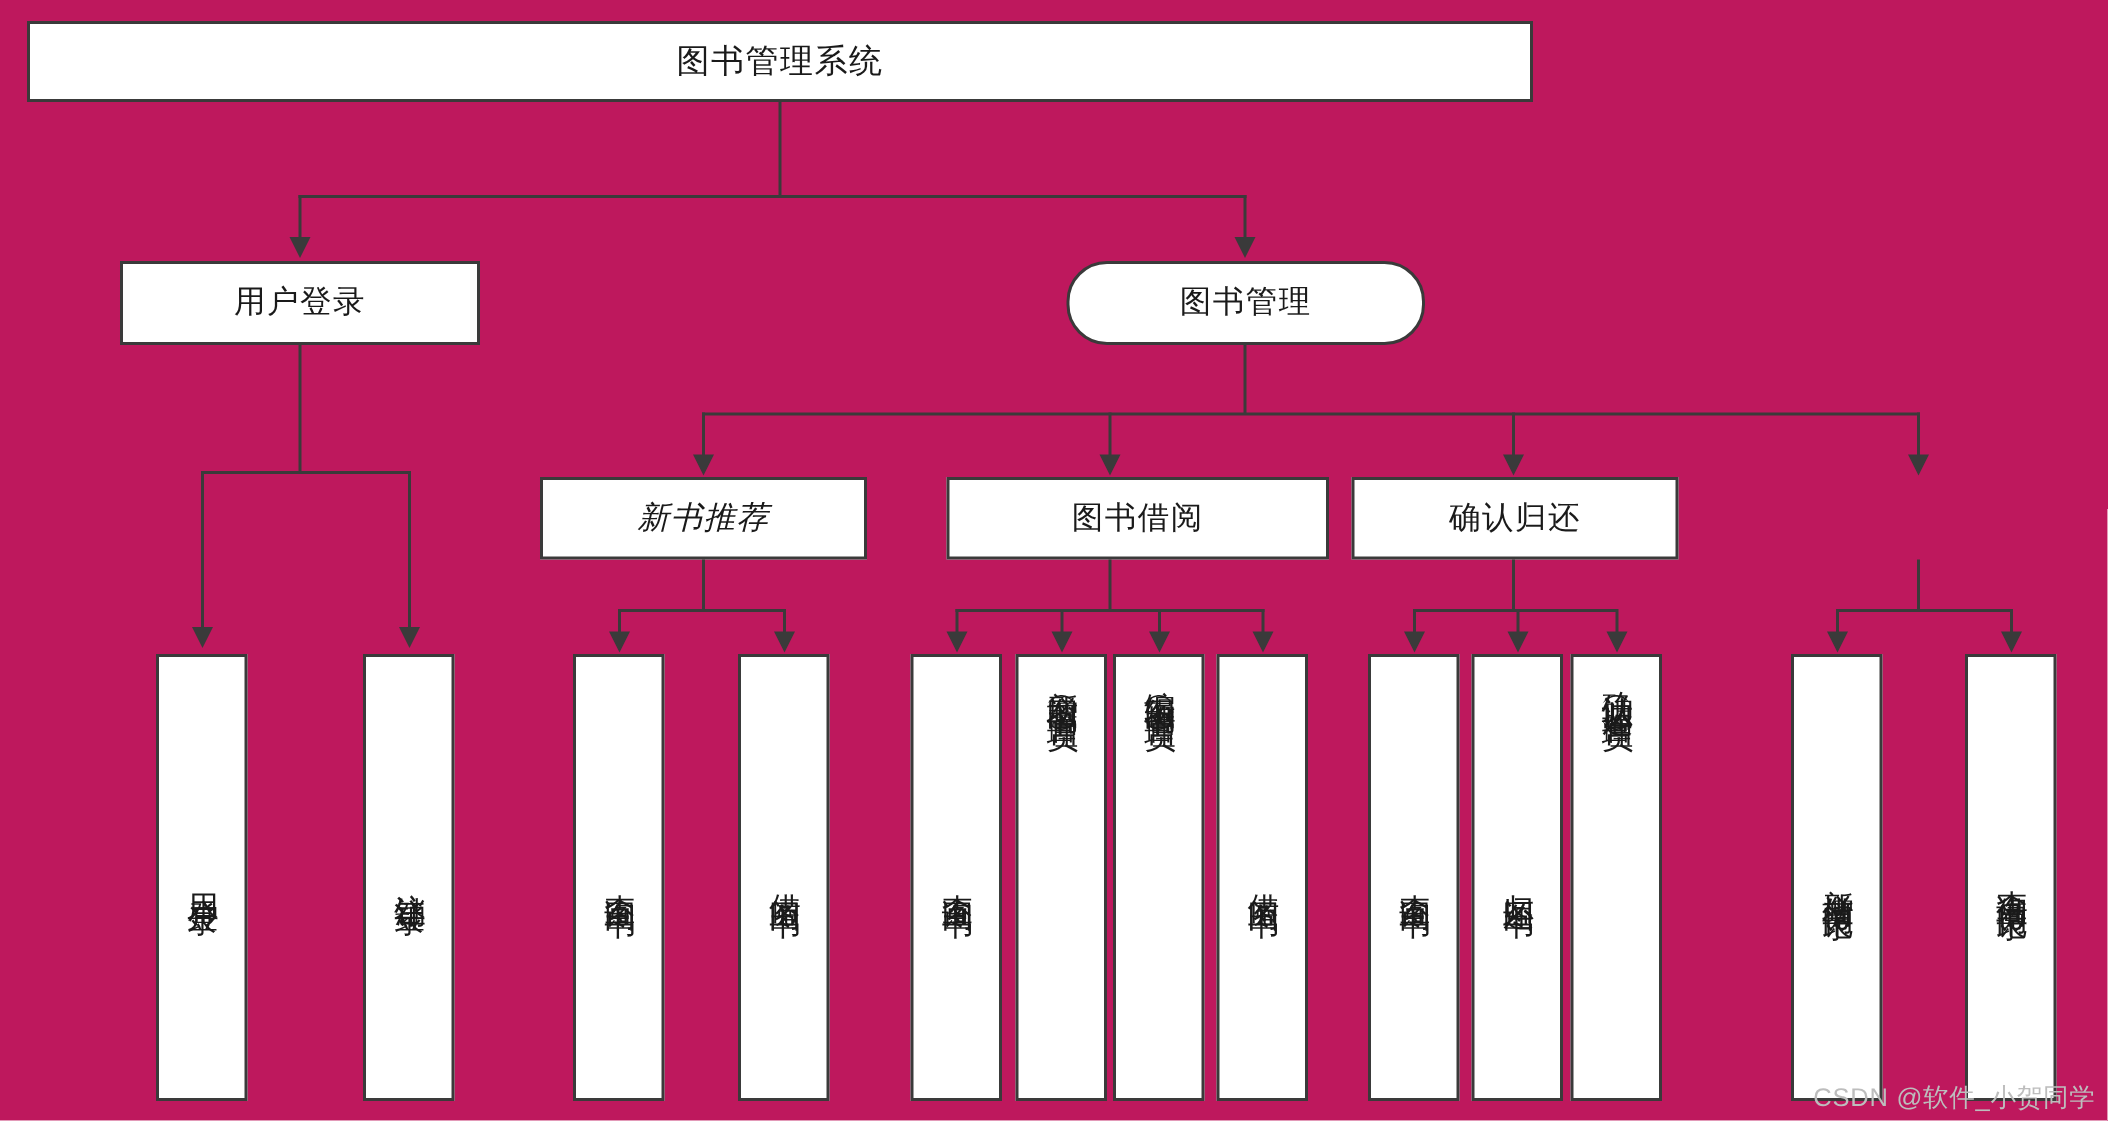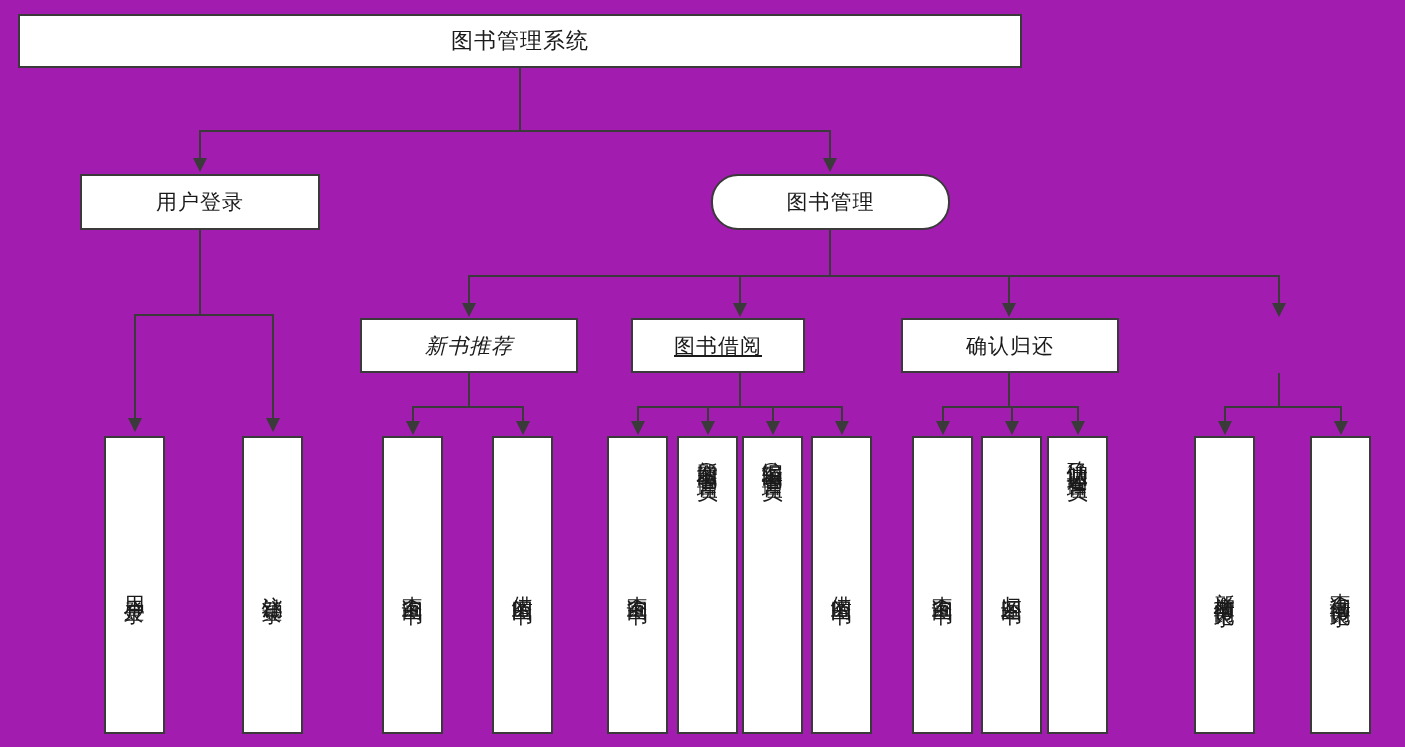--- a/index.html
+++ b/index.html
@@ -7,21 +7,21 @@
     padding: 0;
     background: #ffffff;
   }
   body {
     font-family: "Liberation Sans", "DejaVu Sans", sans-serif;
   }
   #canvas {
     position: relative;
     width: 1405px;
     height: 747px;
-    background: #a21caf;
+    background: #be185d;
     overflow: hidden;
   }
   .node {
     position: absolute;
     box-sizing: border-box;
     background: #ffffff;
     border: 2px solid #3a3a3a;
     display: flex;
     align-items: center;
     justify-content: center;
@@ -117,21 +117,21 @@
   <div class="edge vline" style="left:739px; top:275px; width:2px; height:29px;"></div>
   <div class="arrow" style="left:733px; top:303px;"></div>
   <div class="edge vline" style="left:1008px; top:275px; width:2px; height:29px;"></div>
   <div class="arrow" style="left:1002px; top:303px;"></div>
   <div class="edge vline" style="left:1278px; top:275px; width:2px; height:29px;"></div>
   <div class="arrow" style="left:1272px; top:303px;"></div>
 
   <div class="node h" style="left:360px; top:318px; width:218px; height:55px;font-style:italic;">
     <span class="label">新书推荐</span>
   </div>
-  <div class="node h" style="left:631px; top:318px; width:174px; height:55px;text-decoration:underline;">
+  <div class="node h" style="left:631px; top:318px; width:255px; height:55px;">
     <span class="label">图书借阅</span>
   </div>
   <div class="node h" style="left:901px; top:318px; width:218px; height:55px;">
     <span class="label">确认归还</span>
   </div>
 
   <div class="edge vline" style="left:468px; top:373px; width:2px; height:34px;"></div>
   <div class="edge hline" style="left:412px; top:406px; width:112px; height:2px;"></div>
   <div class="edge vline" style="left:412px; top:406px; width:2px; height:16px;"></div>
   <div class="arrow" style="left:406px; top:421px;"></div>
@@ -202,14 +202,15 @@
     <span class="label">确认归还（管理员）</span>
   </div>
 
   <div class="node v" style="left:1194px; top:436px; width:61px; height:298px;">
     <span class="label">新增借阅记录</span>
   </div>
   <div class="node v" style="left:1310px; top:436px; width:61px; height:298px;">
     <span class="label">查询借阅记录</span>
   </div>
 
+  <div class="watermark">CSDN @软件_小贺同学</div>
 
 </div>
 
 </body></html>

